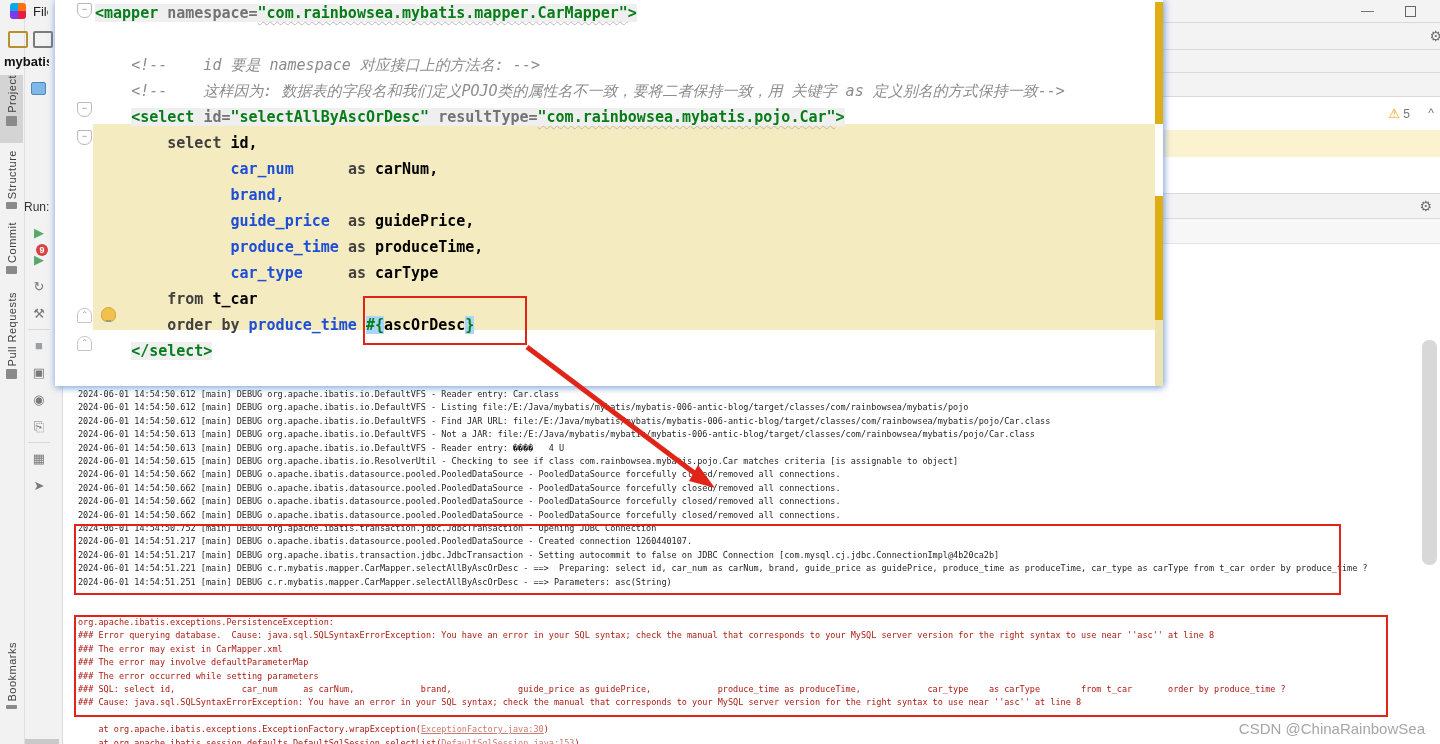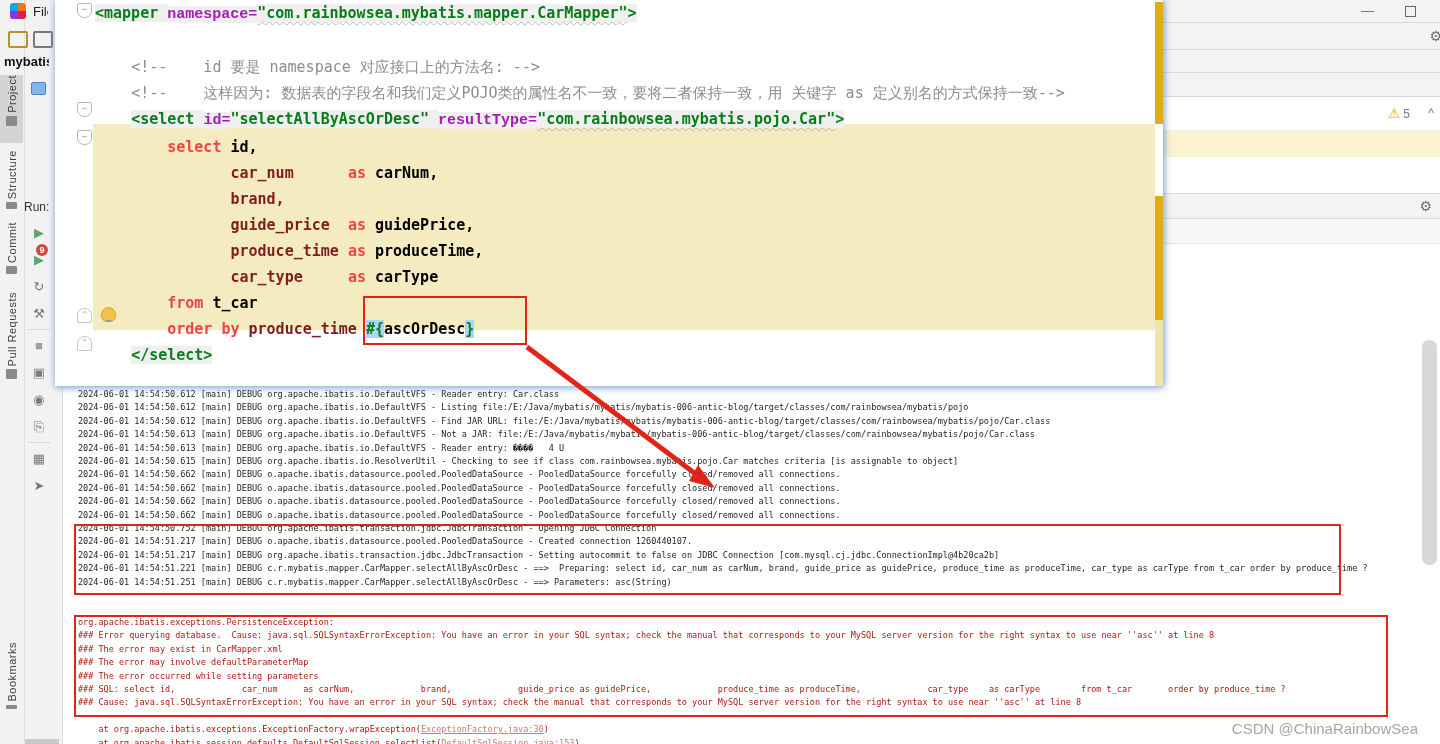--- a/index.html
+++ b/index.html
@@ -31,37 +31,37 @@
   .panel{position:absolute;left:55px;top:0;width:1108px;height:386px;background:#fff;
     box-shadow:0 2px 7px rgba(100,145,210,.65),2px 0 6px rgba(100,145,210,.45);}
   .gutter-mark{position:absolute;left:22px;width:13px;height:13px;border:1px solid #b9b9b9;background:#fdfdfd;
     border-radius:2px 2px 7px 7px;color:#8a8a8a;font-size:9px;line-height:11px;text-align:center;}
   .fold-up{position:absolute;left:22px;width:13px;height:13px;border:1px solid #c6c6c6;background:#fdfdfd;
     border-radius:7px 7px 2px 2px;color:#9a9a9a;font-size:8px;line-height:12px;text-align:center;}
   .hlblock{position:absolute;left:38px;top:124px;width:1062px;height:206px;background:#f5ebc0;}
   .code{position:absolute;left:40px;top:0;right:8px;font-family:"DejaVu Sans Mono",monospace;
     font-size:15px;font-weight:600;line-height:26px;white-space:pre;color:#000;overflow:hidden;}
   .code .tg{color:#077e1e;}
-  .code .at{color:#a21caf;font-family:Liberation Mono, monospace;}
+  .code .at{color:#737373;}
   .code .st{color:#067d17;}
-  .code .cm{color:#8c8c8c;font-weight:400;}
-  .code .kw{color:#ef4444;}
-  .code .col{color:#7f1d1d;}
+  .code .cm{color:#8c8c8c;font-style:italic;font-weight:400;}
+  .code .kw{color:#404040;}
+  .code .col{color:#1d4ed8;}
   .code .pb{color:#067d17;background:#abd4ff;}
   .code .wv{text-decoration:underline wavy #b9b9b9 1px;text-underline-offset:3px;}
   .code .cl.strip span{background:#efefef;margin-top:35px;}
   .code .cl.strip span.ind{background:transparent;}
   .bulb{position:absolute;left:46px;top:307px;width:13px;height:13px;background:#f2c04c;border:1px solid #d8a72e;
     border-radius:50% 50% 40% 40%;}
   .bulb:after{content:"";position:absolute;left:4px;top:12px;width:5px;height:2px;background:#9a9a9a;}
   .sbar{position:absolute;width:8px;left:1100px;}
 
   .ann-text{position:absolute;color:#e02b20;font-weight:bold;font-size:21px;
     font-family:"Liberation Sans",sans-serif;}
-  .watermark{position:absolute;right:22px;top:720px;color:#a6a6a6;font-size:15px;}
+  .watermark{position:absolute;right:15px;top:720px;color:#a6a6a6;font-size:15px;}
 
   .winbtn{color:#666;font-size:13px;}
   .restore{display:inline-block;width:9px;height:9px;border:1px solid #666;}
   .gear{color:#6e6e6e;}
   .search-ic{position:relative;display:inline-block;width:10px;height:10px;border:2px solid #555;border-radius:50%;}
   .search-ic:after{content:"";position:absolute;left:9px;top:9px;width:6px;height:2px;background:#555;transform:rotate(45deg);}
   .warnwrap{color:#777;font-size:12px;}
   .warn-tri{color:#e8a000;font-size:13px;}
   .fileicon-blue{position:absolute;left:31px;top:82px;width:13px;height:11px;background:#7fb8e8;border:1px solid #4d87bd;border-radius:2px;}
   .logo{position:absolute;left:10px;top:3px;width:16px;height:16px;border-radius:3px;

